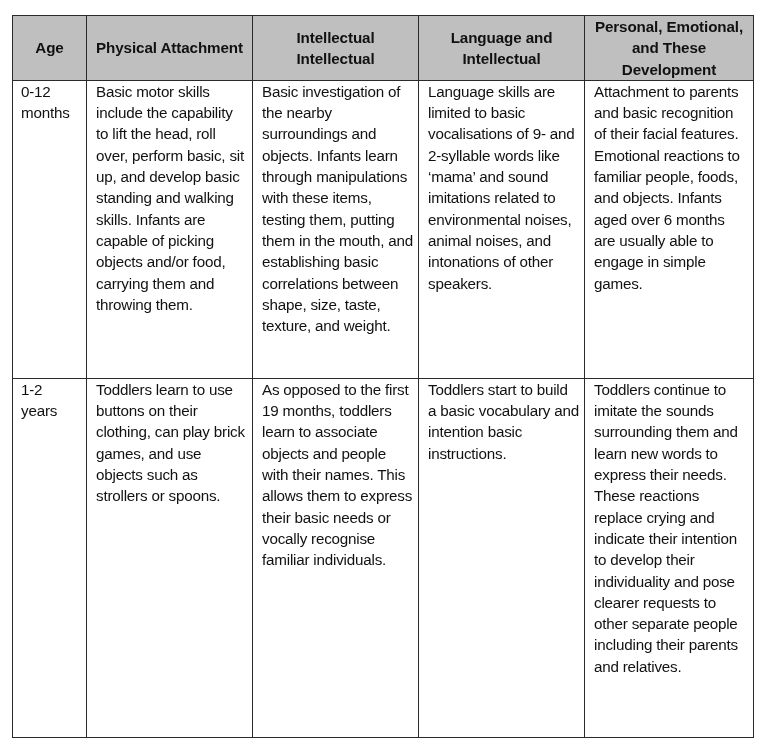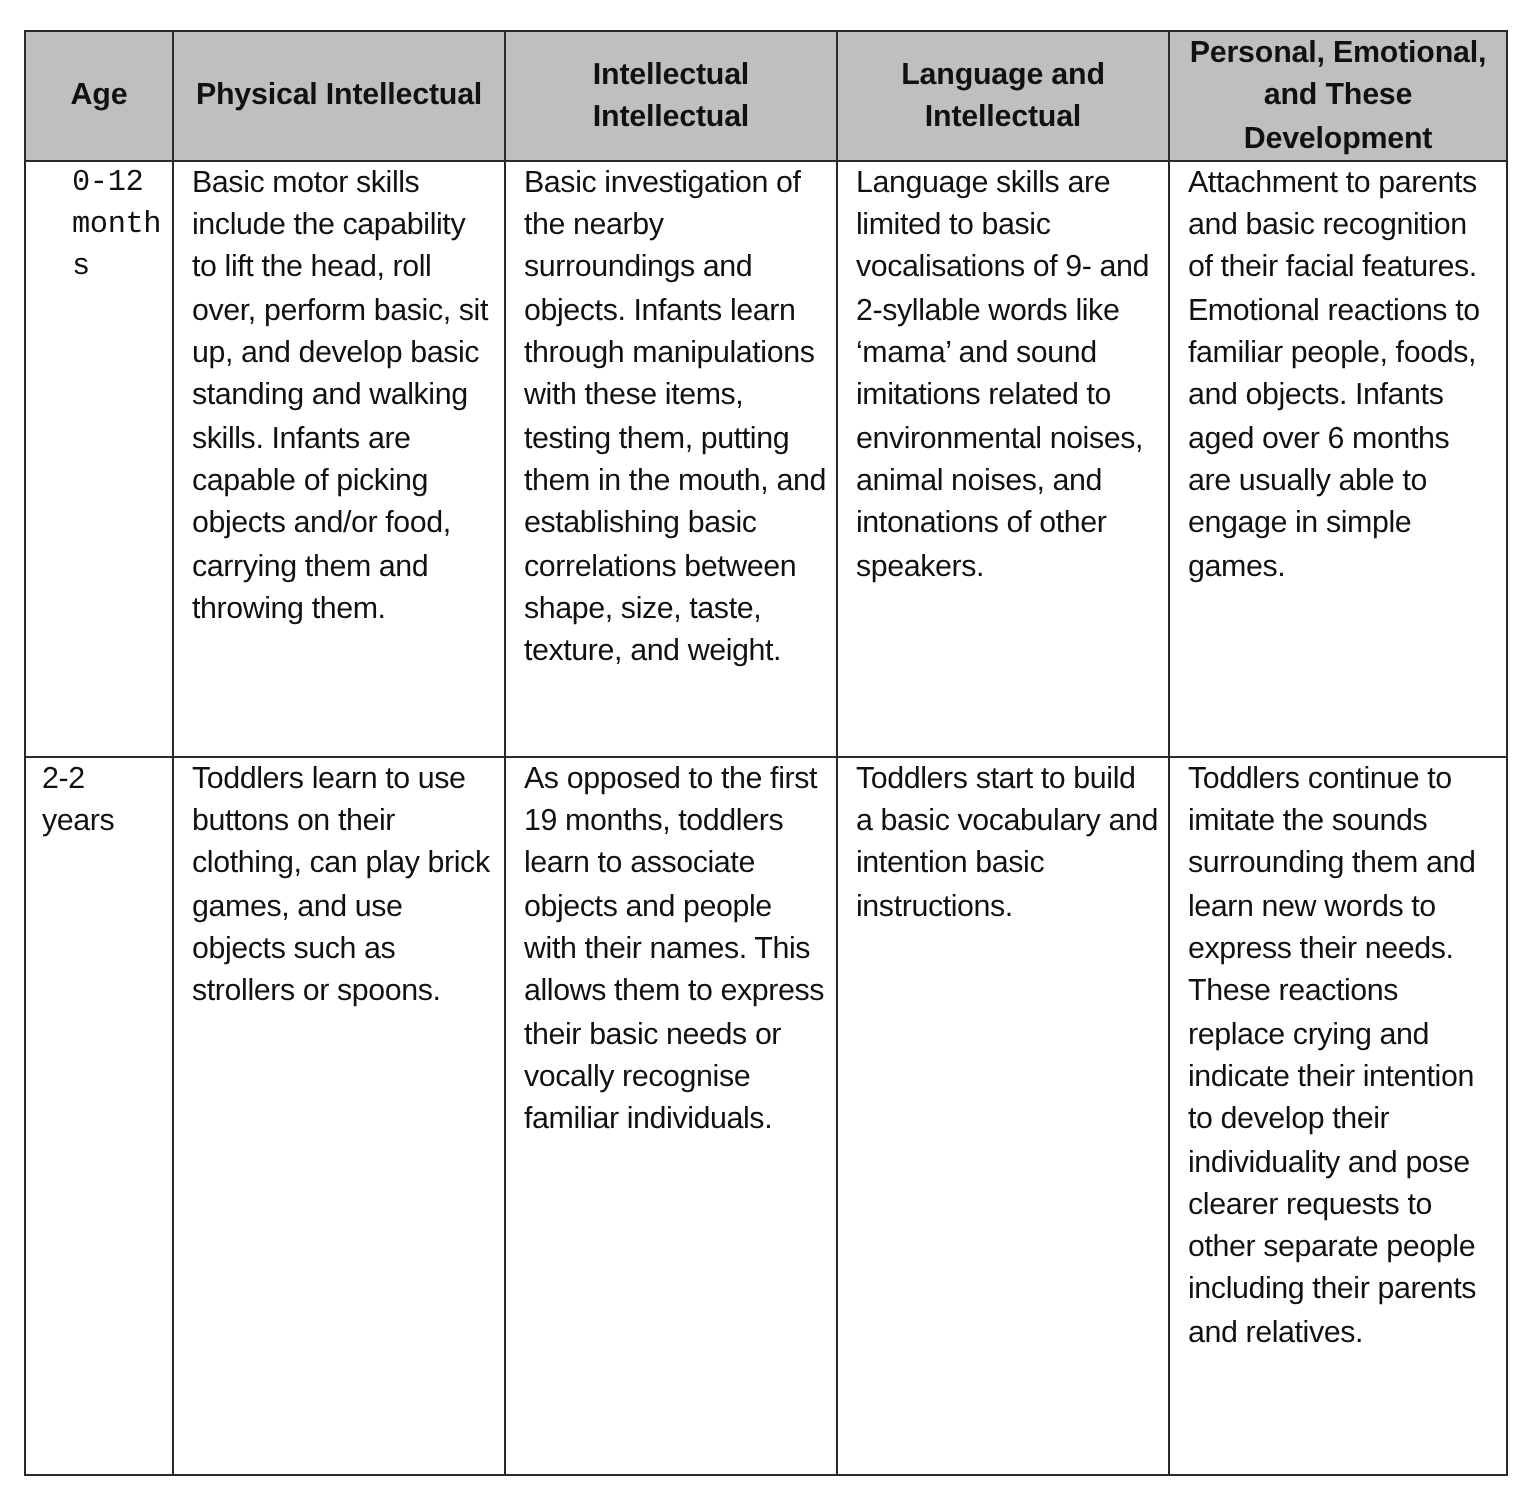--- a/index.html
+++ b/index.html
@@ -37,35 +37,35 @@
   <colgroup>
     <col class="c-age">
       <col class="c-phys">
       <col class="c-int">
       <col class="c-lang">
       <col class="c-pers">
   </colgroup>
   <thead>
     <tr>
       <th>Age</th>
-      <th>Physical Intellectual</th>
+      <th>Physical Attachment</th>
       <th>Intellectual Intellectual</th>
       <th>Language and Intellectual</th>
       <th>Personal, Emotional, and These Development</th>
     </tr>
   </thead>
   <tbody>
     <tr class="row-0">
-      <td style="padding-left:23px;padding-right:2px;font-family:Liberation Mono, monospace;">0-12 months</td>
+      <td style="padding-left:8px;padding-right:2px;">0-12 months</td>
       <td>Basic motor skills include the capability to lift the head, roll over, perform basic, sit up, and develop basic standing and walking skills. Infants are capable of picking objects and/or food, carrying them and throwing them.</td>
       <td>Basic investigation of the nearby surroundings and objects. Infants learn through manipulations with these items, testing them, putting them in the mouth, and establishing basic correlations between shape, size, taste, texture, and weight.</td>
       <td>Language skills are limited to basic vocalisations of 9- and 2-syllable words like ‘mama’ and sound imitations related to environmental noises, animal noises, and intonations of other speakers.</td>
       <td>Attachment to parents and basic recognition of their facial features. Emotional reactions to familiar people, foods, and objects. Infants aged over 6 months are usually able to engage in simple games.</td>
     </tr>
     <tr class="row-1">
-      <td style="padding-left:8px;padding-right:14px;">2-2 years</td>
+      <td style="padding-left:8px;padding-right:14px;">1-2 years</td>
       <td>Toddlers learn to use buttons on their clothing, can play brick games, and use objects such as strollers or spoons.</td>
       <td>As opposed to the first 19 months, toddlers learn to associate objects and people with their names. This allows them to express their basic needs or vocally recognise familiar individuals.</td>
       <td>Toddlers start to build a basic vocabulary and intention basic instructions.</td>
       <td>Toddlers continue to imitate the sounds surrounding them and learn new words to express their needs. These reactions replace crying and indicate their intention to develop their individuality and pose clearer requests to other separate people including their parents and relatives.</td>
     </tr>
   </tbody>
 </table>
 
 </body></html>

